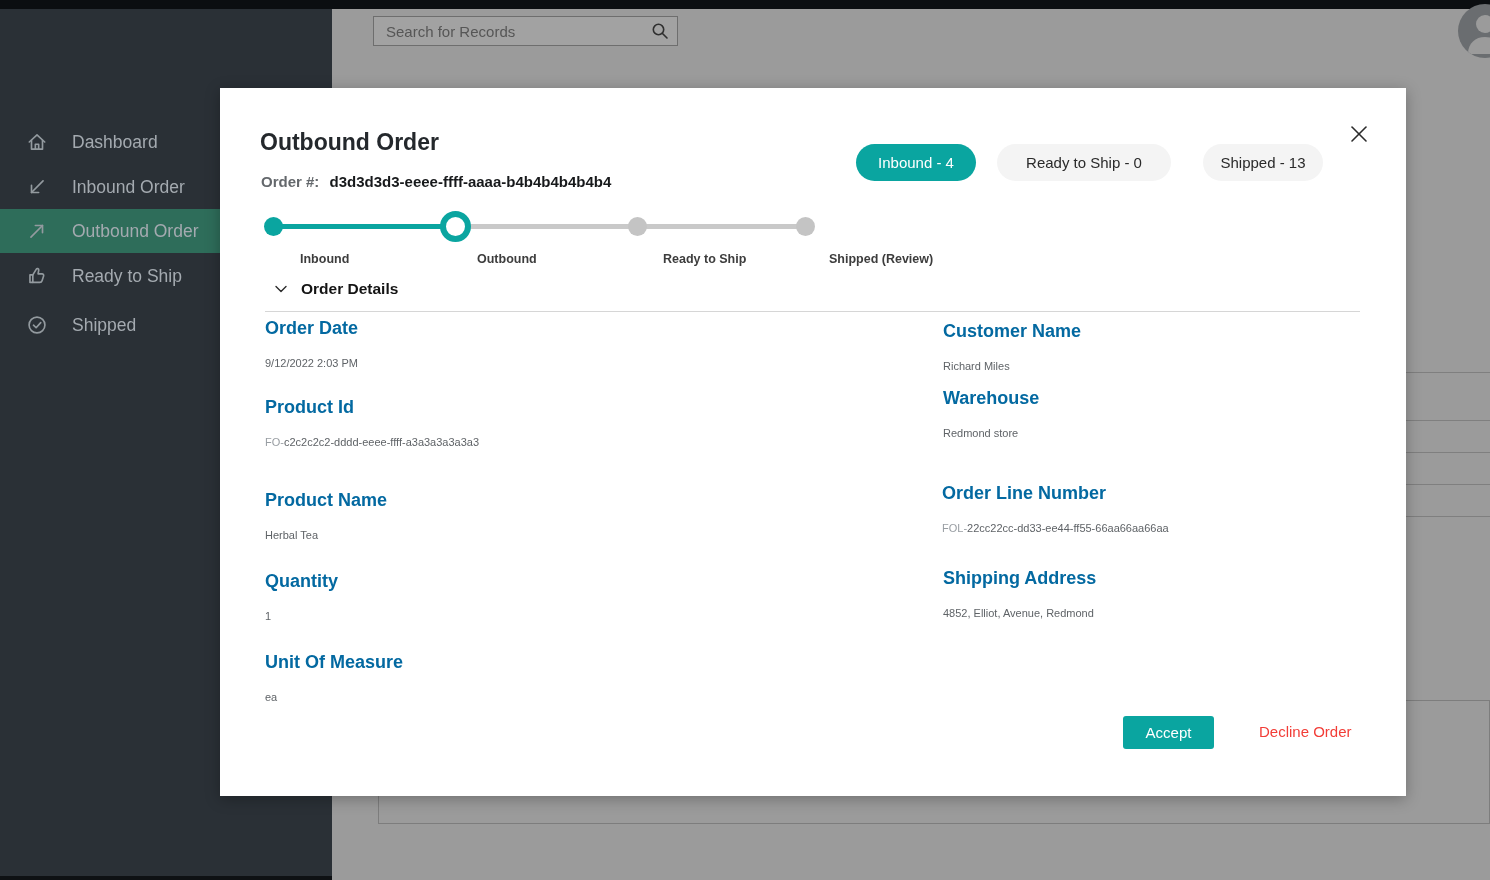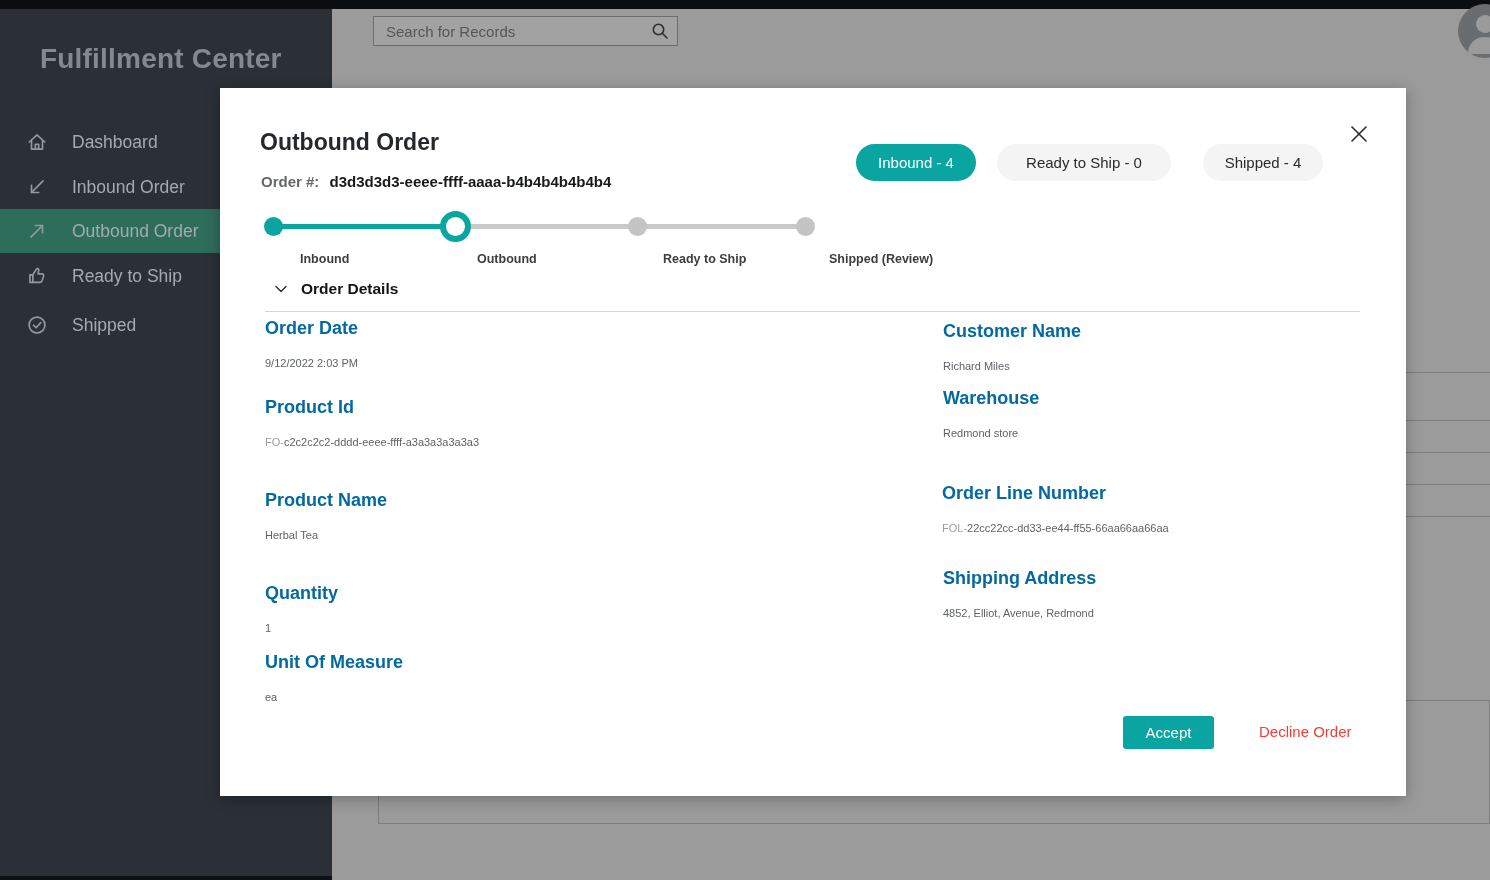--- a/index.html
+++ b/index.html
@@ -73,42 +73,41 @@
   .chevron svg { width:18px; height:18px; stroke:#2b2b2b; fill:none; stroke-width:1.4; stroke-linecap:round; stroke-linejoin:round; }
   .section-title { font-size:15.5px; font-weight:600; color:#141414; }
   .divider { position:absolute; left:45px; top:223px; width:1095px; height:1px; background:#d6d6d6; }
 
   .field { position:absolute; }
   .field-label { font-size:18px; font-weight:700; color:#0369a1; }
   .field-value { font-size:11px; color:#5f6367; margin-top:18px; }
   .field-prefix { color:#989da2; }
   
   .f-l0 { left:45px; top:230px; } .f-l1 { left:45px; top:309px; } .f-l2 { left:45px; top:402px; }
-  .f-l3 { left:45px; top:483px;margin-top:12px; } .f-l4 { left:45px; top:564px; }
+  .f-l3 { left:45px; top:483px; } .f-l4 { left:45px; top:564px; }
   .f-r0 { left:723px; top:233px; } .f-r1 { left:723px; top:300px; }
   .f-r2 { left:722px; top:395px; } .f-r3 { left:723px; top:480px; }
 
   
   .accept-btn { position:absolute; left:903px; top:628px; width:91px; height:33px; background:#0aa5a0; color:#fff; border:none; border-radius:3px; font-size:15px; cursor:pointer; font-family:"Liberation Sans","DejaVu Sans",sans-serif; }
   .decline-btn { position:absolute; left:1039px; top:635px; font-size:15px; color:#f23d37; cursor:pointer; background:none; border:none; font-family:"Liberation Sans","DejaVu Sans",sans-serif; }
 </style>
 </head>
 <body>
 
 <div class="topbar"></div>
 
 <div class="bg-row-line" style="left:1406px; top:372px; width:84px;"></div>
 <div class="bg-row-line" style="left:1406px; top:420px; width:84px;"></div>
 <div class="bg-row-line" style="left:1406px; top:452px; width:84px;"></div>
 <div class="bg-row-line" style="left:1406px; top:484px; width:84px;"></div>
 <div class="bg-row-line" style="left:1406px; top:516px; width:84px;"></div>
 <div class="bg-panel"></div>
 
 <div class="sidebar">
-  <div class="sidebar-title">Fulfillment Center</div>
 
   <div class="nav-item" style="top:156px;">
     <span class="nav-icon">
       <svg viewBox="0 0 20 20">
           <line x1="15.5" y1="4.5" x2="5" y2="15"></line>
           <polyline points="5,8.5 5,15 11.5,15"></polyline>
         </svg>
     </span>
     <span class="nav-label">Inbound Order</span>
   </div>
@@ -184,21 +183,21 @@
 
   <div class="close-btn">
     <svg viewBox="0 0 22 22">
         <line x1="4" y1="4" x2="18" y2="18"></line>
         <line x1="18" y1="4" x2="4" y2="18"></line>
       </svg>
   </div>
 
   <div class="pill pill-inbound">Inbound - 4</div>
   <div class="pill pill-ready">Ready to Ship - 0</div>
-  <div class="pill pill-shipped">Shipped - 4</div>
+  <div class="pill pill-shipped">Shipped - 13</div>
 
   <div class="stepper">
     <div class="step-line done"></div>
     <div class="step-line todo"></div>
     <div class="dot dot-complete" style="left:4px;"></div>
     <div class="dot dot-current" style="left:180px;"></div>
     <div class="dot dot-pending" style="left:368px;"></div>
     <div class="dot dot-pending" style="left:536px;"></div>
     <div class="step-label" style="left:4px;">Inbound</div>
     <div class="step-label" style="left:181px;">Outbound</div>

